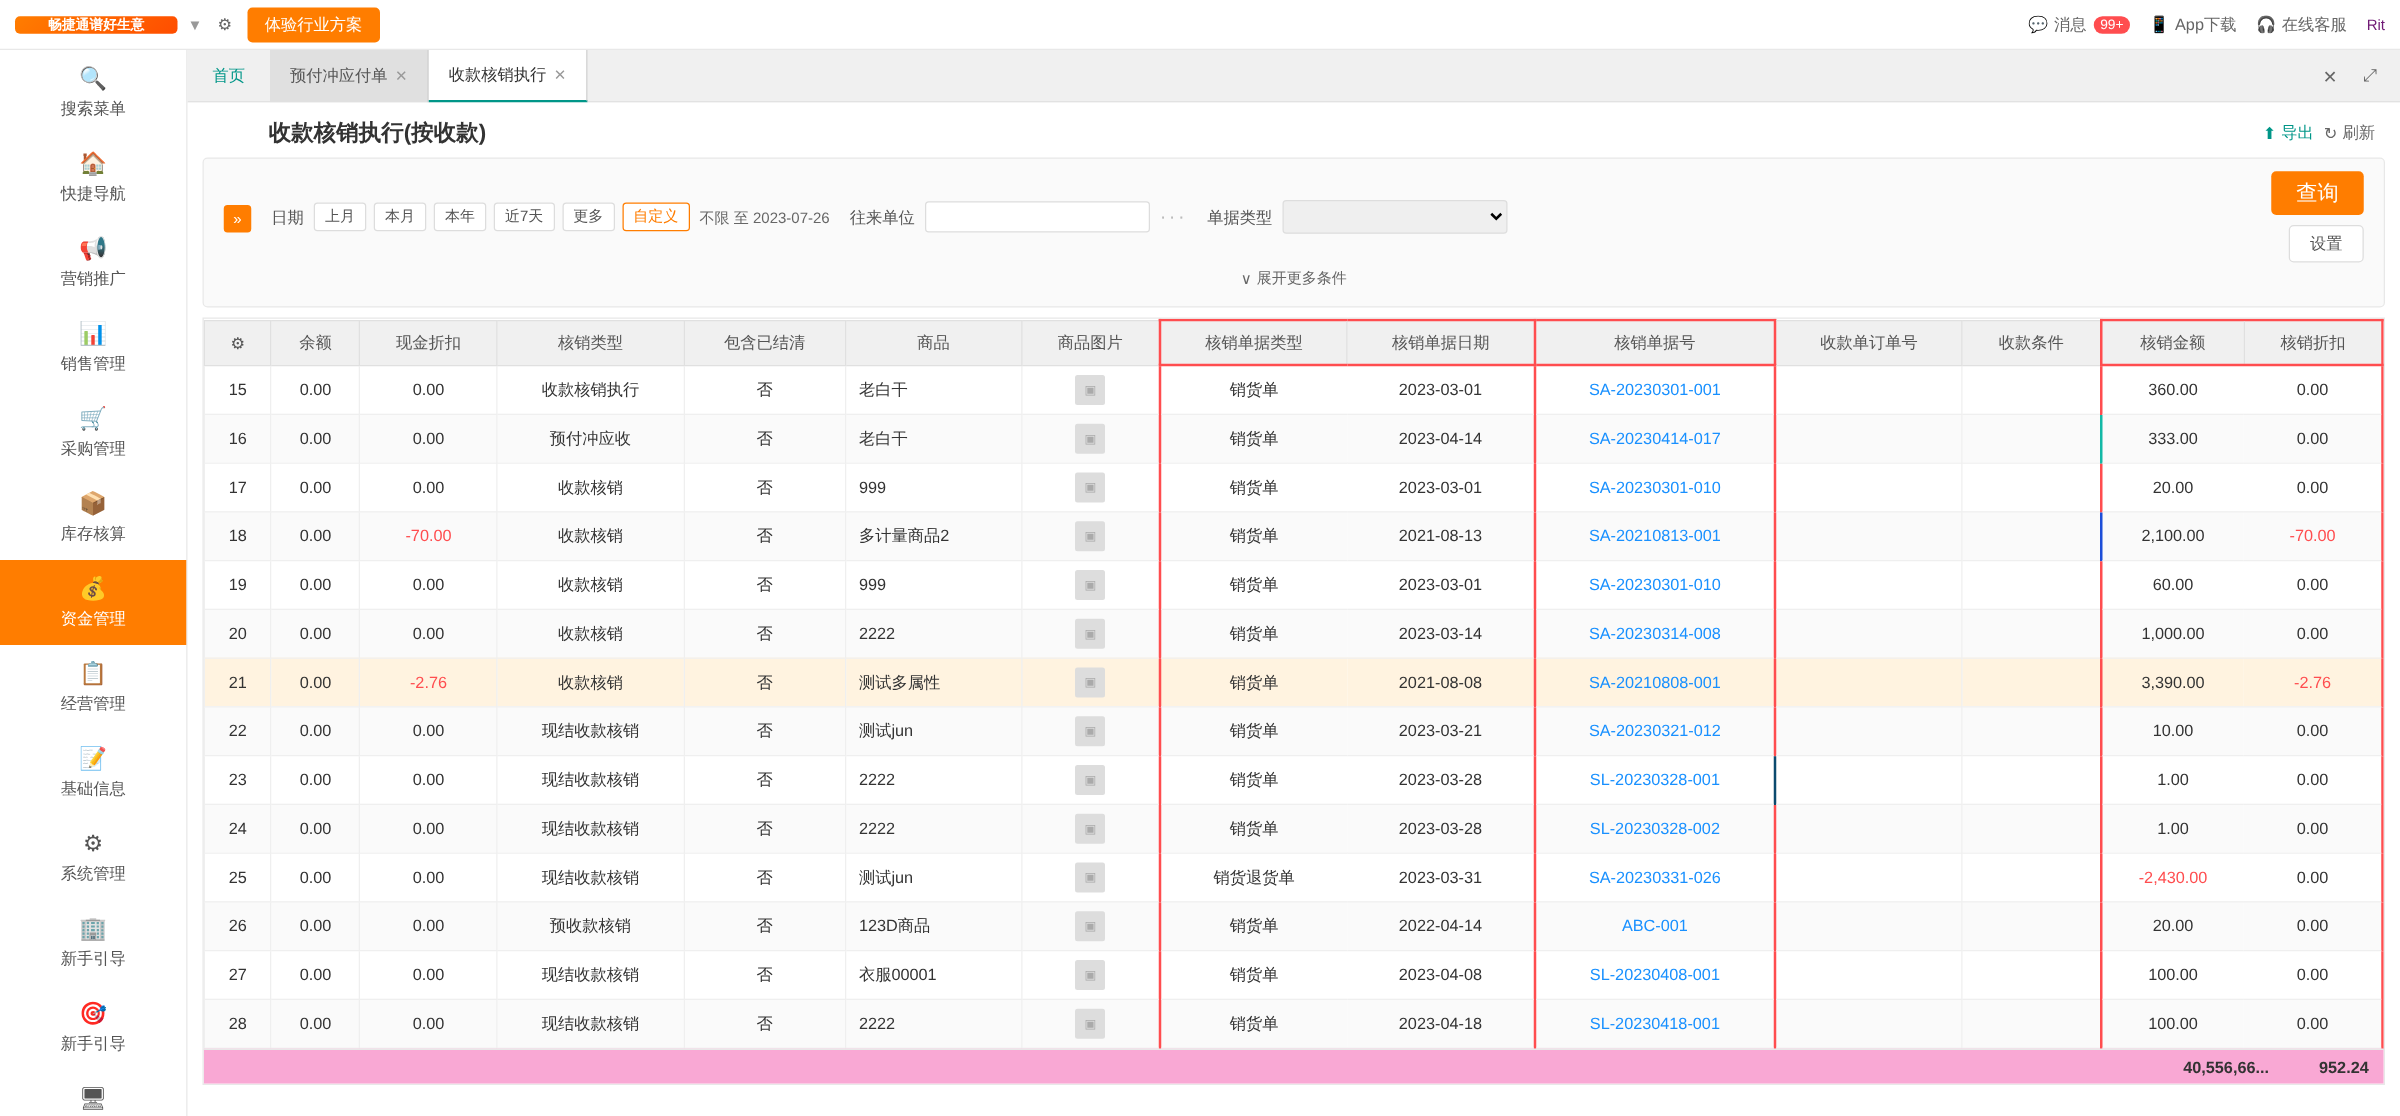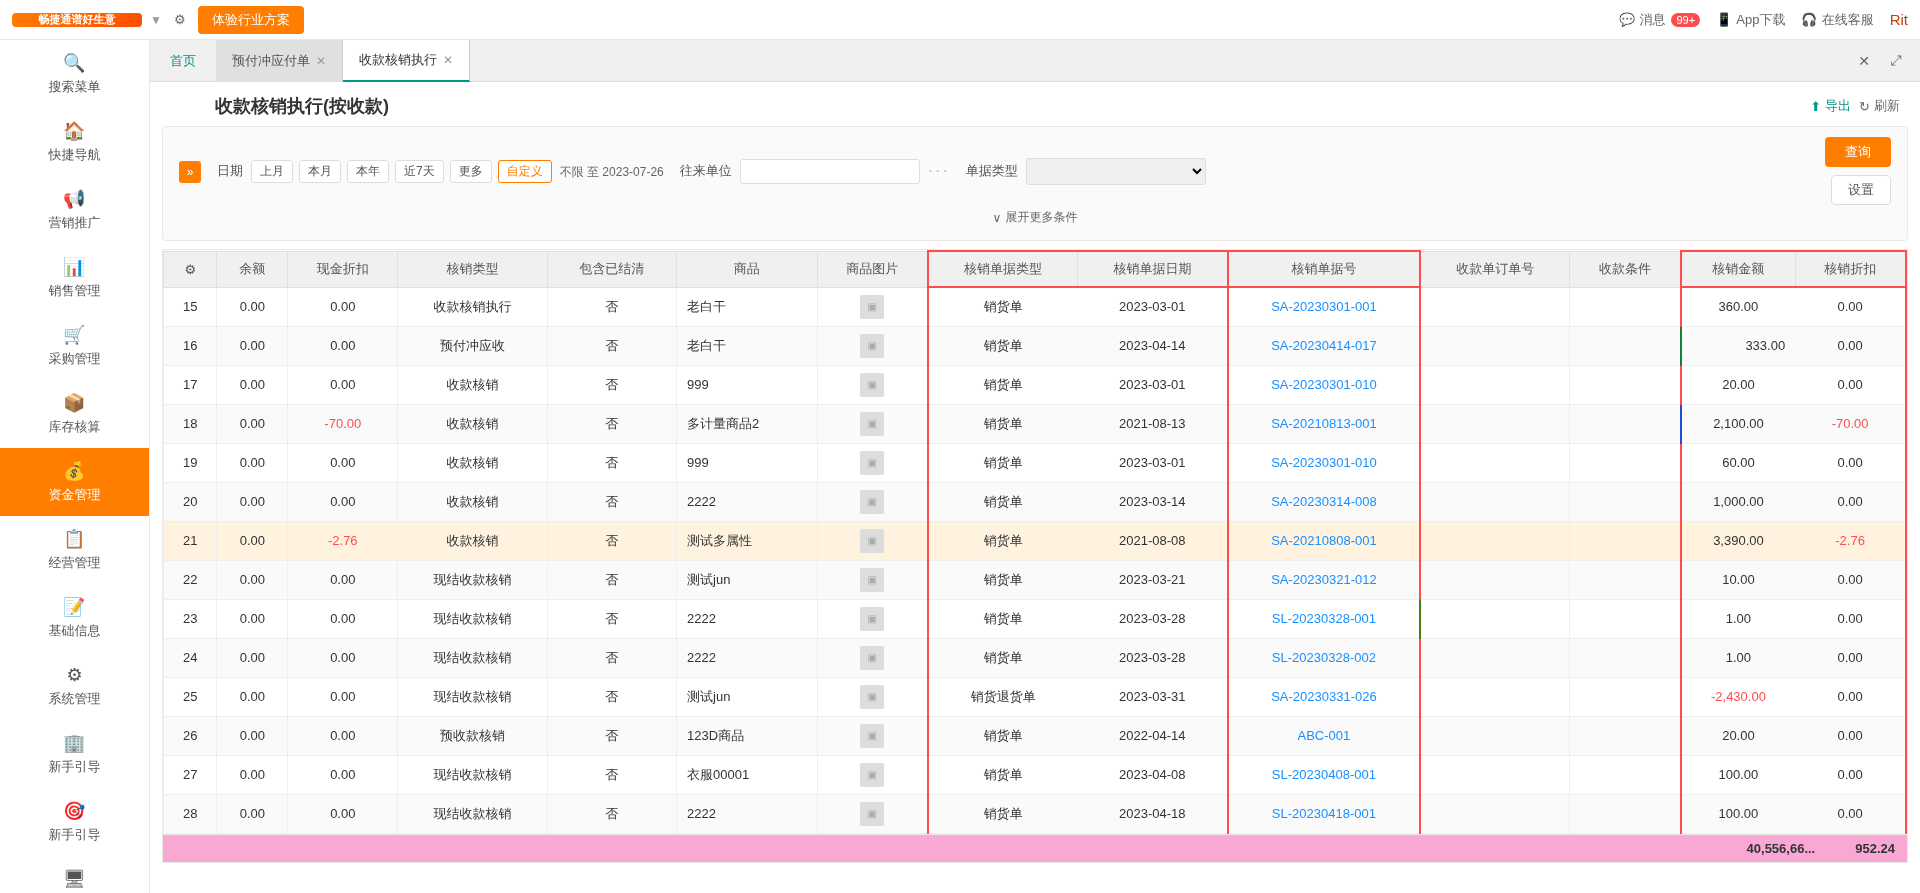--- a/index.html
+++ b/index.html
@@ -8,21 +8,21 @@
     
     .top-bar { height: 40px; background: #fff; display: flex; align-items: center; padding: 0 12px; border-bottom: 1px solid #e8e8e8; gap: 8px; }
     .top-bar-left { display: flex; align-items: center; gap: 8px; flex: 1; }
     .top-bar-logo { width: 120px; height: 14px; background: #ddd; border-radius: 3px; text-align: right; }
     .top-bar-dropdown { display: flex; align-items: center; gap: 4px; cursor: pointer; color: #666; }
     .top-bar-gear { width: 20px; height: 20px; display: flex; align-items: center; justify-content: center; color: #666; cursor: pointer; }
     .top-bar-btn { background: #ff7d00; color: #fff; border: none; border-radius: 4px; padding: 5px 14px; cursor: pointer; font-size: 13px; }
     .top-bar-right { display: flex; align-items: center; gap: 16px; color: #666; font-size: 13px; }
     .top-bar-right .badge { background: #ff4d4f; color: #fff; border-radius: 10px; padding: 1px 5px; font-size: 11px; margin-left: 2px; }
     .top-bar-right .item { display: flex; align-items: center; gap: 4px; cursor: pointer; }
-    .top-bar-username { color: #c2410c; font-size: 15px; }
+    .top-bar-username { color: #701a75; font-size: 12px; }
 
     
     .main-layout { display: flex; height: calc(100vh - 40px); }
 
     
     .sidebar { width: 150px; background: #fff; border-right: 1px solid #e8e8e8; display: flex; flex-direction: column; flex-shrink: 0; }
     .sidebar-item { display: flex; flex-direction: column; align-items: center; padding: 12px 8px; cursor: pointer; color: #555; gap: 4px; font-size: 13px; border-bottom: none; }
     .sidebar-item.active { background: #ff7d00; color: #fff; border-radius: 0; }
     .sidebar-item .icon { font-size: 18px; }
 
@@ -51,21 +51,21 @@
     .filter-row { display: flex; align-items: center; gap: 16px; flex-wrap: wrap; }
     .filter-item { display: flex; align-items: center; gap: 8px; }
     .filter-label { color: #555; font-size: 13px; white-space: nowrap; }
     .filter-date-options { display: flex; gap: 6px; align-items: center; }
     .filter-date-btn { padding: 2px 8px; border: 1px solid #ddd; border-radius: 3px; cursor: pointer; font-size: 12px; color: #555; background: #fff; }
     .filter-date-btn.custom { background: #fff; border: 1px solid #ff7d00; color: #ff7d00; }
     .filter-date-range { color: #666; font-size: 12px; }
     .filter-input { border: 1px solid #ddd; border-radius: 3px; padding: 4px 8px; font-size: 13px; width: 180px; }
     .filter-select { border: 1px solid #ddd; border-radius: 3px; padding: 4px 8px; font-size: 13px; width: 180px; }
     .filter-dots { color: #bbb; font-size: 16px; letter-spacing: 2px; }
-    .btn-query { background: #ff7d00; color: #fff; border: none; border-radius: 4px; padding: 6px 20px; cursor: pointer; font-size: 13px; }
+    .btn-query { background: #ff7d00; color: #fff; border: none; border-radius: 4px; padding: 6px 20px; cursor: pointer; font-size: 17px; }
     .btn-settings { background: #fff; color: #555; border: 1px solid #ddd; border-radius: 4px; padding: 5px 16px; cursor: pointer; font-size: 13px; margin-top: 4px; align-self: flex-end; }
     .expand-more { display: flex; justify-content: center; padding: 4px 0; }
     .expand-btn { display: flex; align-items: center; gap: 4px; color: #666; font-size: 12px; cursor: pointer; border: none; background: none; }
 
     
     .table-container { margin: 0 12px; overflow: auto; border: 1px solid #e8e8e8; position: relative; }
     table { width: 100%; border-collapse: collapse; font-size: 13px; }
     thead tr { background: #f0f0f0; }
     thead th { padding: 8px 10px; text-align: center; border: 1px solid #e0e0e0; font-weight: normal; color: #555; white-space: nowrap; }
     tbody tr { background: #fff; }
@@ -304,21 +304,21 @@
     <td>否</td>
     <td style="text-align:left;">老白干</td>
     <td>
                   <div style="width:24px;height:24px;background:#ddd;border-radius:2px;margin:auto;display:flex;align-items:center;justify-content:center;font-size:10px;color:#aaa;">▣</div>
                 </td>
     <td style="border-left:2px solid #ff4d4f; border-right:none;">销货单</td>
     <td style="border-right:2px solid #ff4d4f; border-left:none;">2023-04-14</td>
     <td style="border-left:2px solid #ff4d4f; border-right:2px solid #ff4d4f;"><a class="td-link">SA-20230414-017</a></td>
     <td></td>
     <td></td>
-    <td class="" style="border-left:2px solid #15803d; border-right:none;text-align:right;">333.00</td>
+    <td class="" style="border-left:2px solid #14b8a6; border-right:none;">333.00</td>
     <td class="" style="border-right:2px solid #ff4d4f; border-left:none;">0.00</td>
   </tr>
               <tr>
     <td>17</td>
     <td>0.00</td>
     <td class="">0.00</td>
     <td>收款核销</td>
     <td>否</td>
     <td style="text-align:left;">999</td>
     <td>
@@ -427,21 +427,21 @@
     <td>0.00</td>
     <td class="">0.00</td>
     <td>现结收款核销</td>
     <td>否</td>
     <td style="text-align:left;">2222</td>
     <td>
                   <div style="width:24px;height:24px;background:#ddd;border-radius:2px;margin:auto;display:flex;align-items:center;justify-content:center;font-size:10px;color:#aaa;">▣</div>
                 </td>
     <td style="border-left:2px solid #ff4d4f; border-right:none;">销货单</td>
     <td style="border-right:2px solid #ff4d4f; border-left:none;">2023-03-28</td>
-    <td style="border-left:2px solid #ff4d4f; border-right:2px solid #4d7c0f;margin-left:18px;"><a class="td-link">SL-20230328-001</a></td>
+    <td style="border-left:2px solid #ff4d4f; border-right:2px solid #0c4a6e;margin-left:18px;"><a class="td-link">SL-20230328-001</a></td>
     <td></td>
     <td></td>
     <td class="" style="border-left:2px solid #ff4d4f; border-right:none;">1.00</td>
     <td class="" style="border-right:2px solid #ff4d4f; border-left:none;">0.00</td>
   </tr>
               <tr>
     <td>24</td>
     <td>0.00</td>
     <td class="">0.00</td>
     <td>现结收款核销</td>

